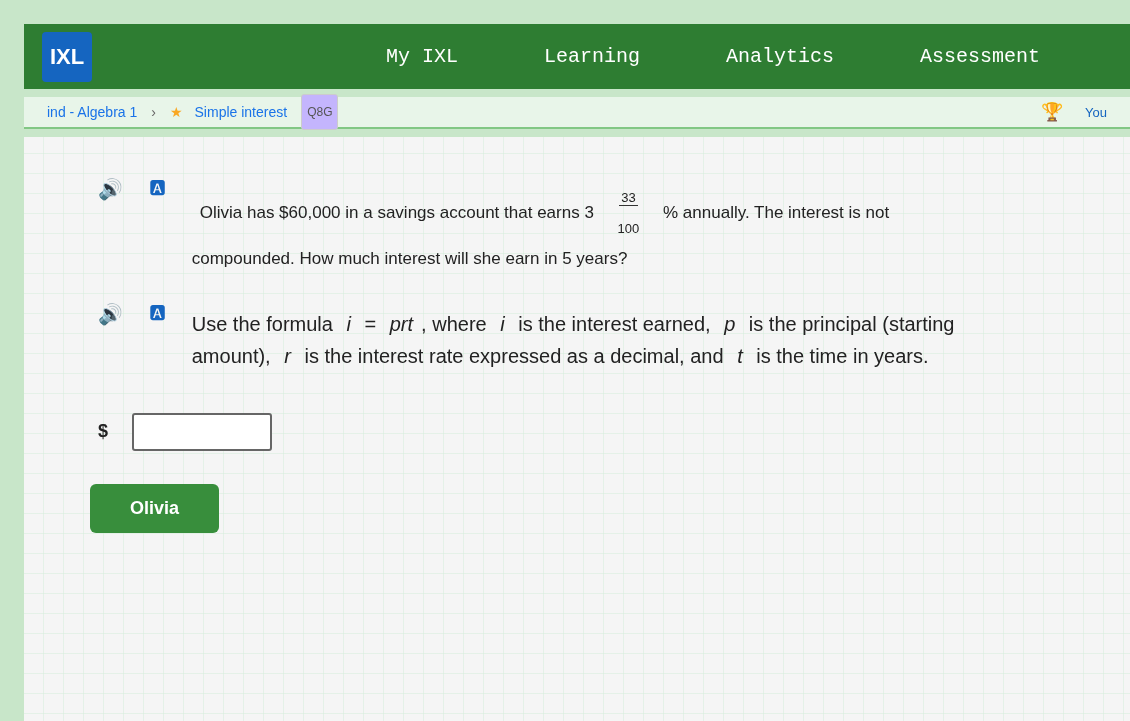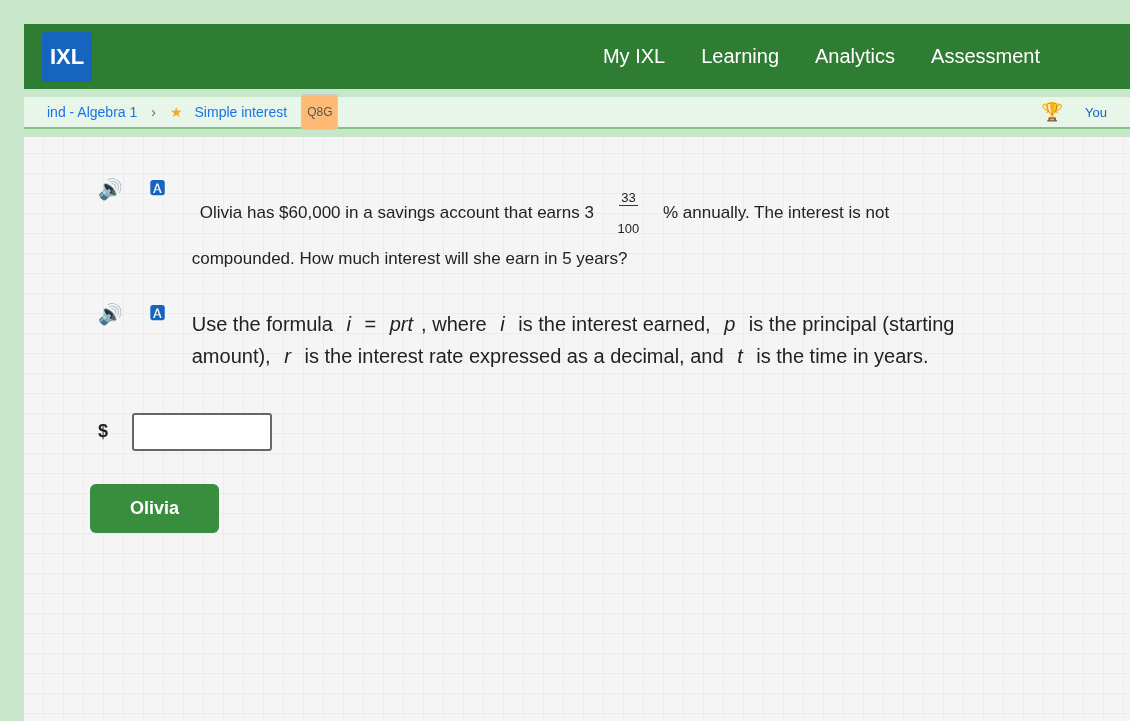--- a/index.html
+++ b/index.html
@@ -22,22 +22,24 @@
       width: 50px;
       height: 50px;
       display: flex;
       align-items: center;
       justify-content: center;
       border-radius: 4px;
       margin-right: 20px;
     }
     .nav-links {
       display: flex;
+      gap: 50px;
       margin-left: auto;
       margin-right: 80px;
+      font-family: Liberation Mono, monospace;
     }
     .nav-link {
       color: white;
       font-size: 20px;
       cursor: pointer;
       text-decoration: none;
       padding: 5px 10px;
     }
 
     
@@ -48,21 +50,21 @@
       display: flex;
       align-items: center;
       padding: 0 15px;
       font-size: 14px;
       color: #333;
     }
     .breadcrumb-bar .crumb { color: #1a73e8; cursor: pointer; }
     .breadcrumb-bar .sep { margin: 0 6px; color: #666; }
     .breadcrumb-bar .star { color: #f9a825; margin-right: 4px; }
     .breadcrumb-bar .code {
-      background: #fdba74;
+      background: #c4b5fd;
       border: 1px solid #ccc;
       border-radius: 3px;
       padding: 10px 5px;
       font-size: 12px;
       margin-left: 6px;
       color: #555;
     }
     .you-badge {
       margin-left: auto;
       display: flex;

